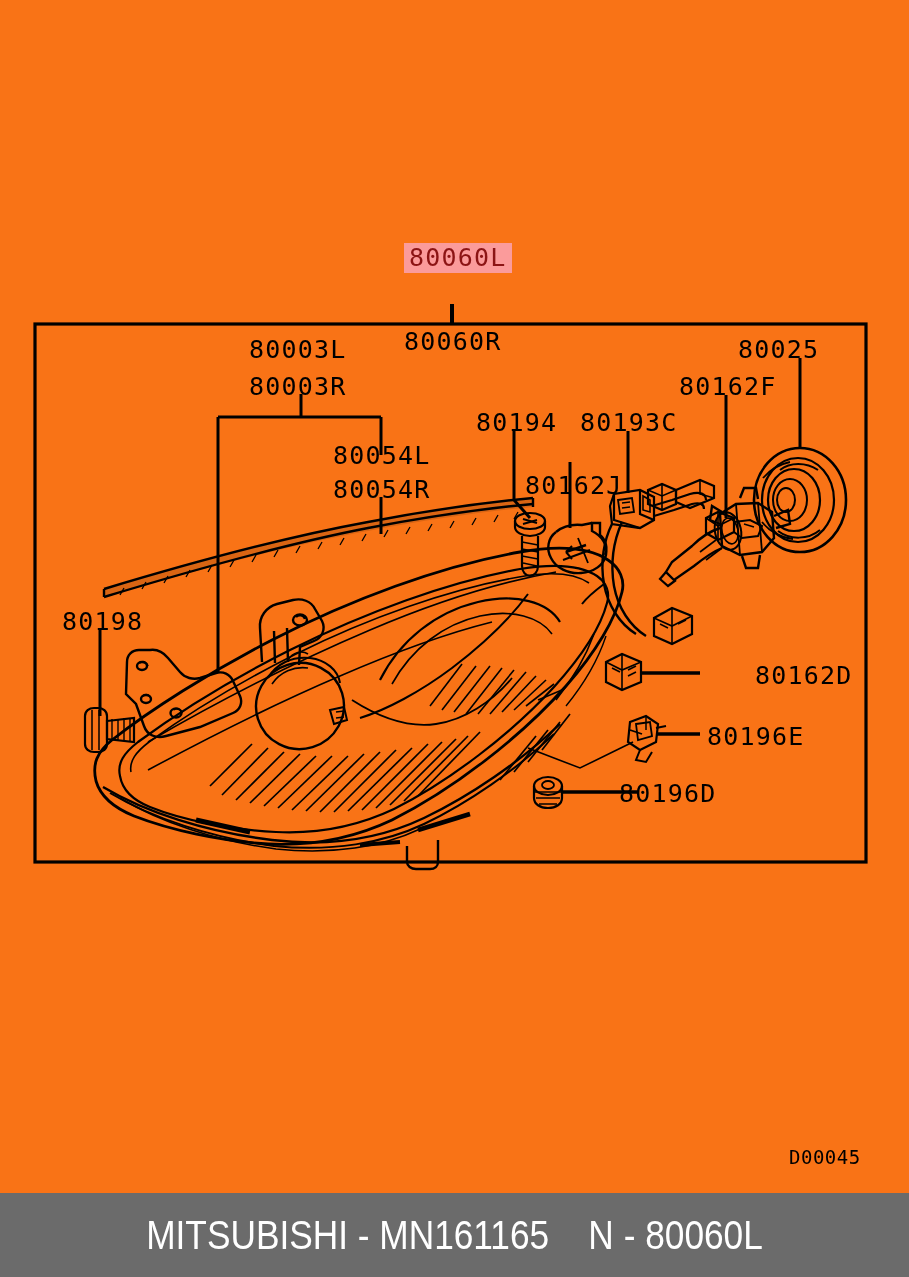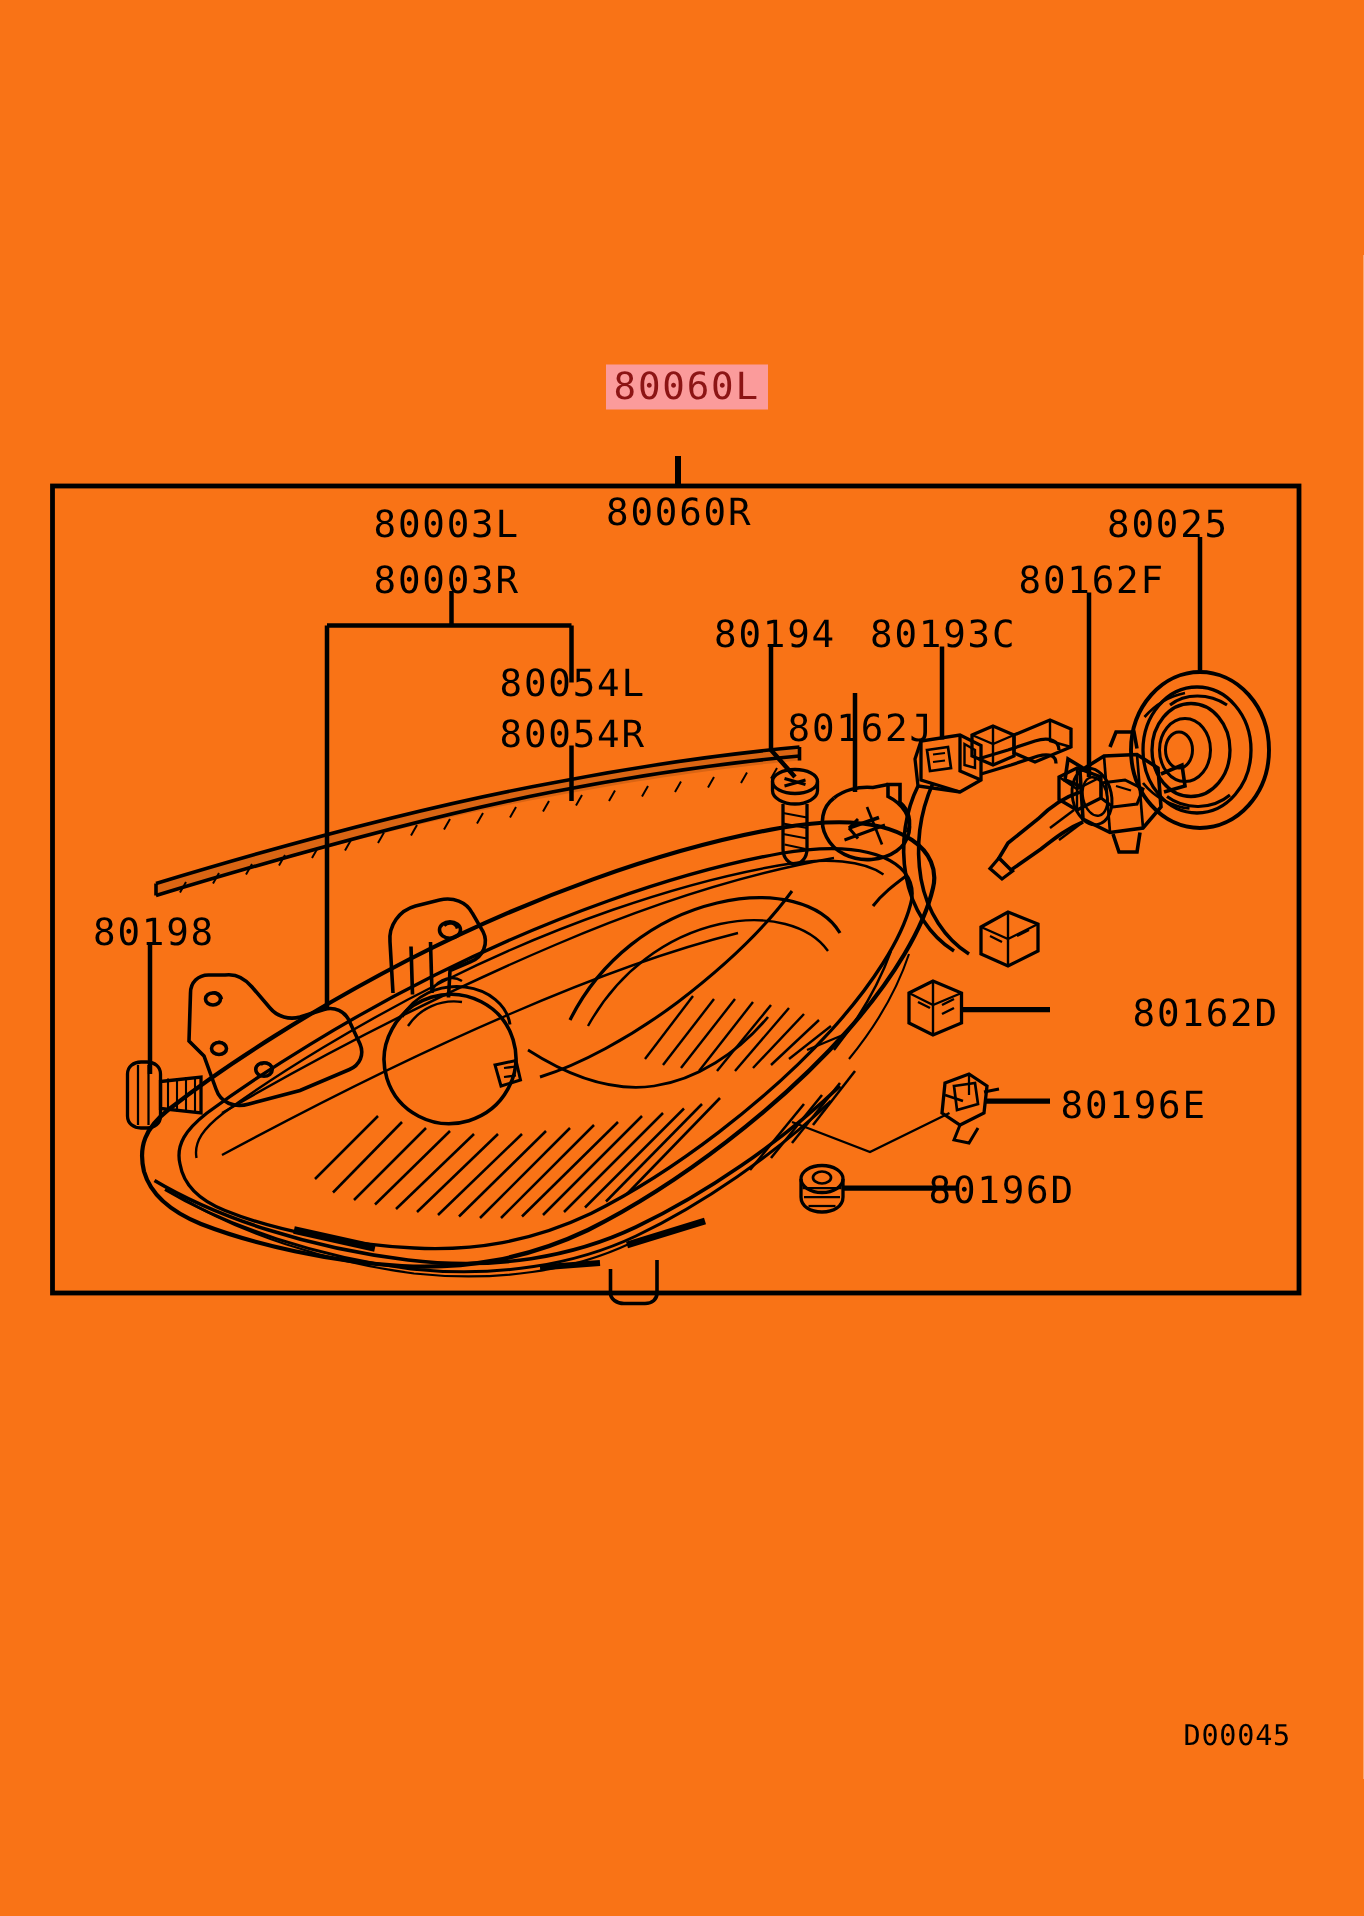--- a/index.html
+++ b/index.html
@@ -428,14 +428,17 @@
   <div class="callout" style="left:580px; top:410px;">80193C</div>
   <div class="callout" style="left:679px; top:374px;">80162F</div>
   <div class="callout" style="left:738px; top:337px;">80025</div>
   <div class="callout" style="left:62px; top:609px;">80198</div>
   <div class="callout" style="left:707px; top:663px;margin-left:48px;">80162D</div>
   <div class="callout" style="left:707px; top:724px;">80196E</div>
   <div class="callout" style="left:619px; top:781px;text-align:center;">80196D</div>
 
   <div id="drawing-code">D00045</div>
 
+  <div id="footer-banner">
+    <span id="footer-text">MITSUBISHI - MN161165    N - 80060L</span>
+  </div>
 
 </div>
 
 </body></html>

